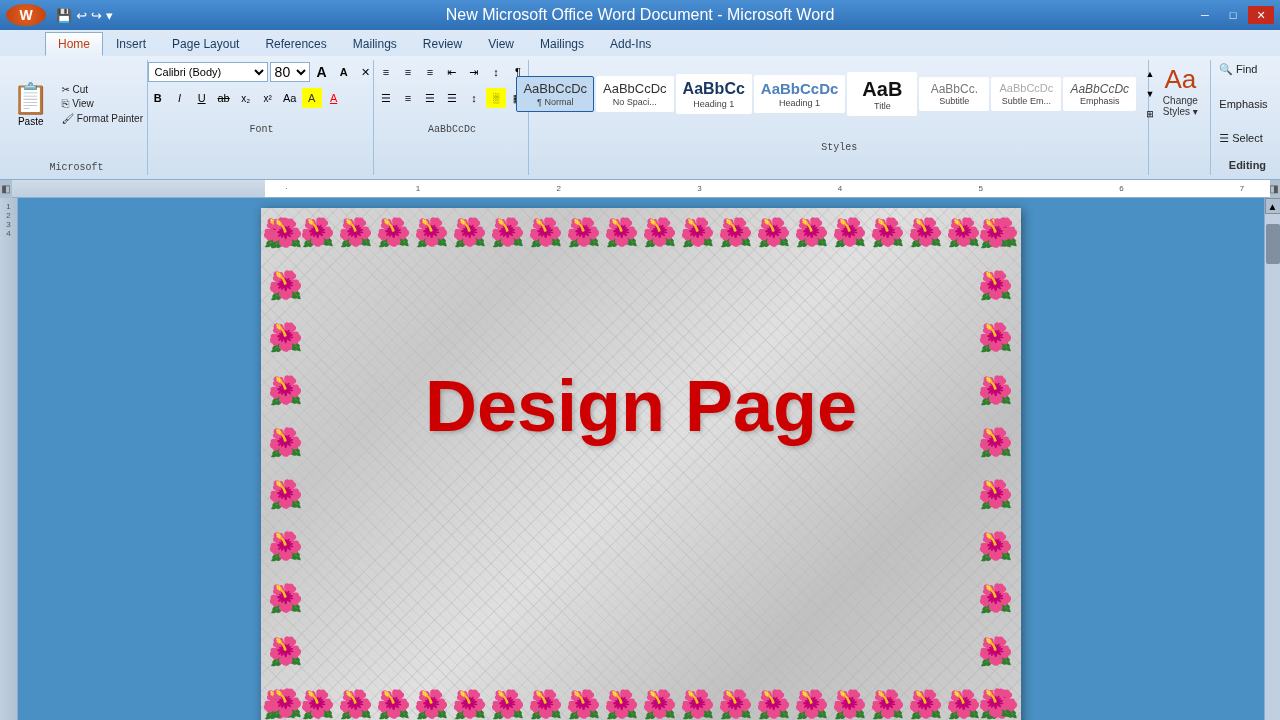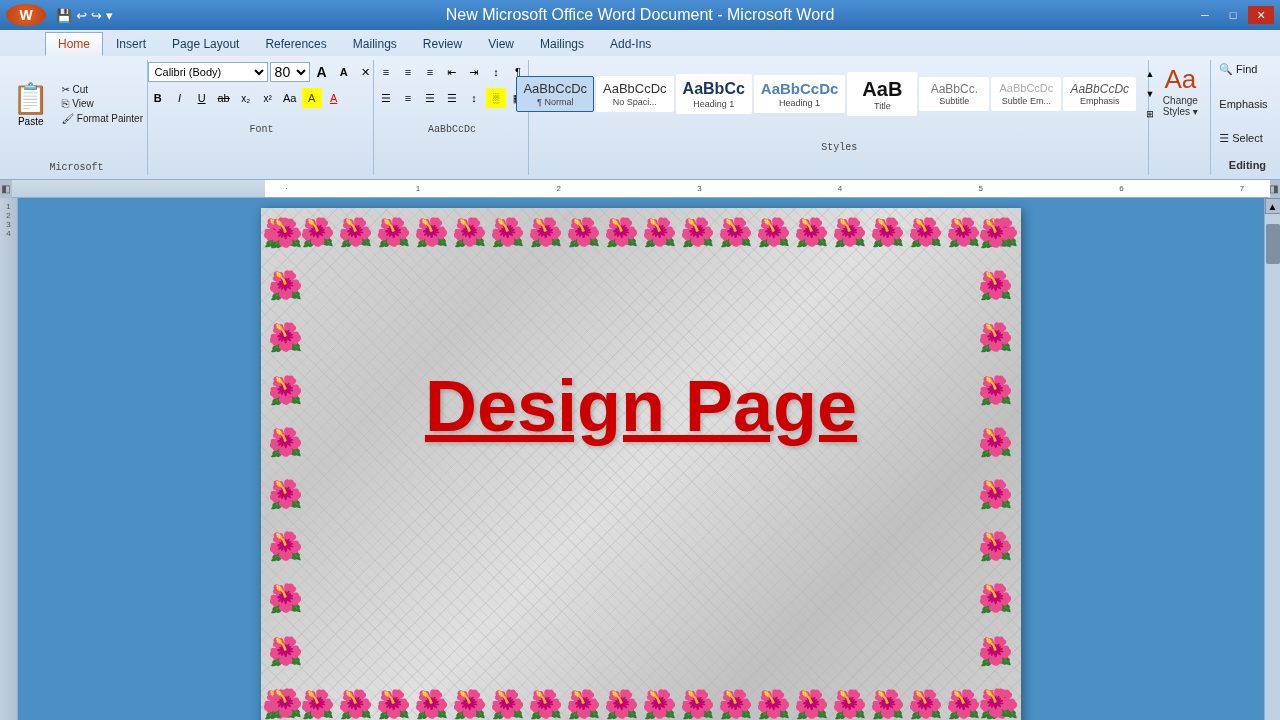--- a/index.html
+++ b/index.html
@@ -169,21 +169,20 @@
       position: absolute;
       top: 30%;
       width: 100%;
       text-align: center;
       font-size: 72px;
       font-weight: bold;
       color: #cc0000;
       font-family: Arial, sans-serif;
       text-shadow: 2px 2px 4px rgba(0,0,0,0.2);
       z-index: 10;
-      text-decoration: underline;
     }
 
     
     .border-top, .border-bottom { 
       position: absolute; left: 0; right: 0; height: 50px;
       display: flex; justify-content: space-around; align-items: center;
       z-index: 5;
     }
     .border-top { top: 0; }
     .border-bottom { bottom: 0; }

